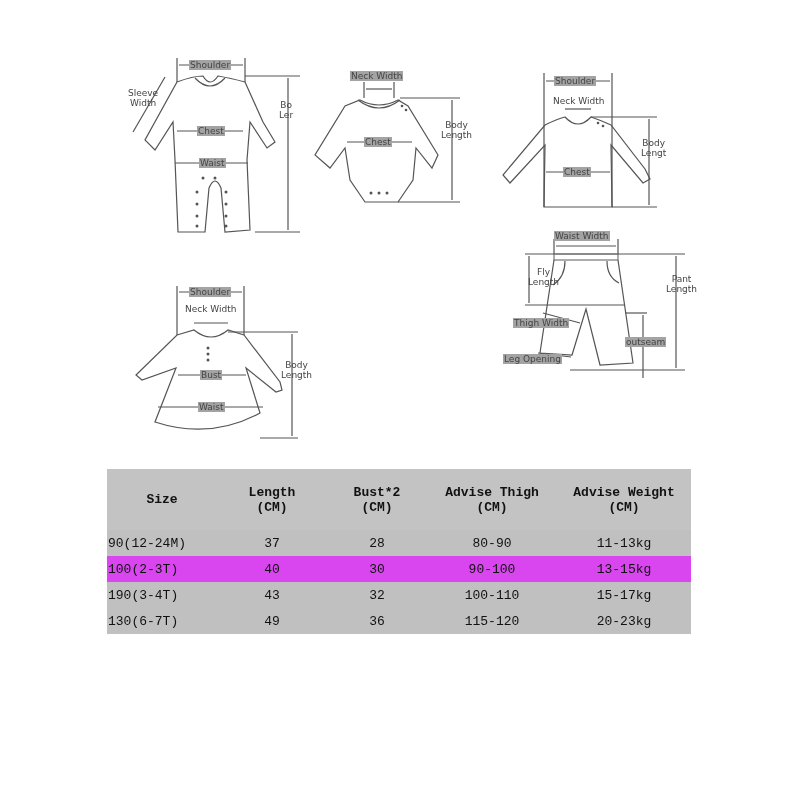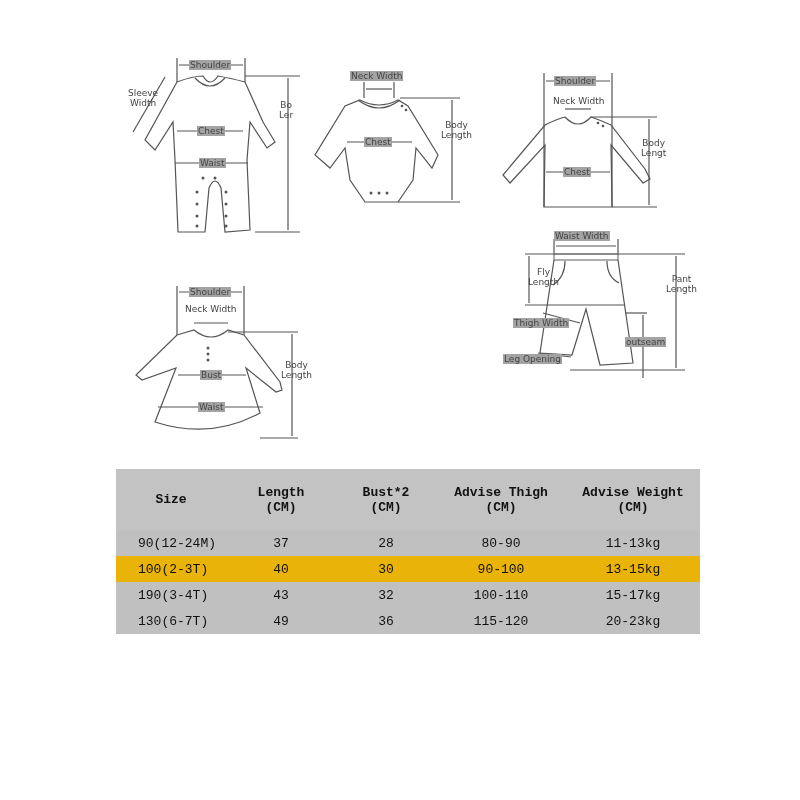--- a/index.html
+++ b/index.html
@@ -2,26 +2,26 @@
 <html><head>
 <meta charset="utf-8">
 <style>
   html, body { margin:0; padding:0; background:#ffffff; }
   body { width:800px; height:800px; position:relative; overflow:hidden; font-family:"DejaVu Sans", sans-serif; }
   .diagram { position:absolute; }
   .diagram svg { position:absolute; left:0; top:0; overflow:visible; }
   .lbl { position:absolute; font-family:"DejaVu Sans", sans-serif; font-size:9px; color:#444; line-height:10px; white-space:nowrap; background:#a3a3a3; padding:0 1px; }
   .lbl.nobg { background:transparent; }
   .lbl.multi { white-space:pre; text-align:center; background:transparent; }
-  table.size-table { position:absolute; left:107px; top:469px; width:584px; border-collapse:collapse; font-family:"Liberation Mono", "DejaVu Sans Mono", monospace; color:#111;margin-left:9px; }
+  table.size-table { position:absolute; left:107px; top:469px; width:584px; border-collapse:collapse; font-family:"Liberation Mono", "DejaVu Sans Mono", monospace; color:#111; }
   table.size-table th { background:#c3c3c3; height:61px; font-weight:bold; font-size:13px; text-align:center; line-height:15px; padding:0; white-space:pre; }
   table.size-table td { height:26px; font-size:13px; padding:0; text-align:center; }
   table.size-table tr.dark td { background:#c0c0c0; }
-  table.size-table tr.light td { background:#eab308; }
-  table.size-table td.size-cell { text-align:left; padding-left:22px; }
+  table.size-table tr.light td { background:#d946ef; }
+  table.size-table td.size-cell { text-align:left; padding-left:1px; }
 </style>
 </head>
 <body>
 
 <div class="diagram" style="left:115px;top:50px;width:190px;height:190px;">
   <svg width="190" height="190" stroke="#555" stroke-width="1.2" fill="none">
 
     <line x1="62" y1="8" x2="62" y2="32"></line>
       <line x1="130" y1="8" x2="130" y2="32"></line>
     <line x1="64" y1="15" x2="128" y2="15"></line>

